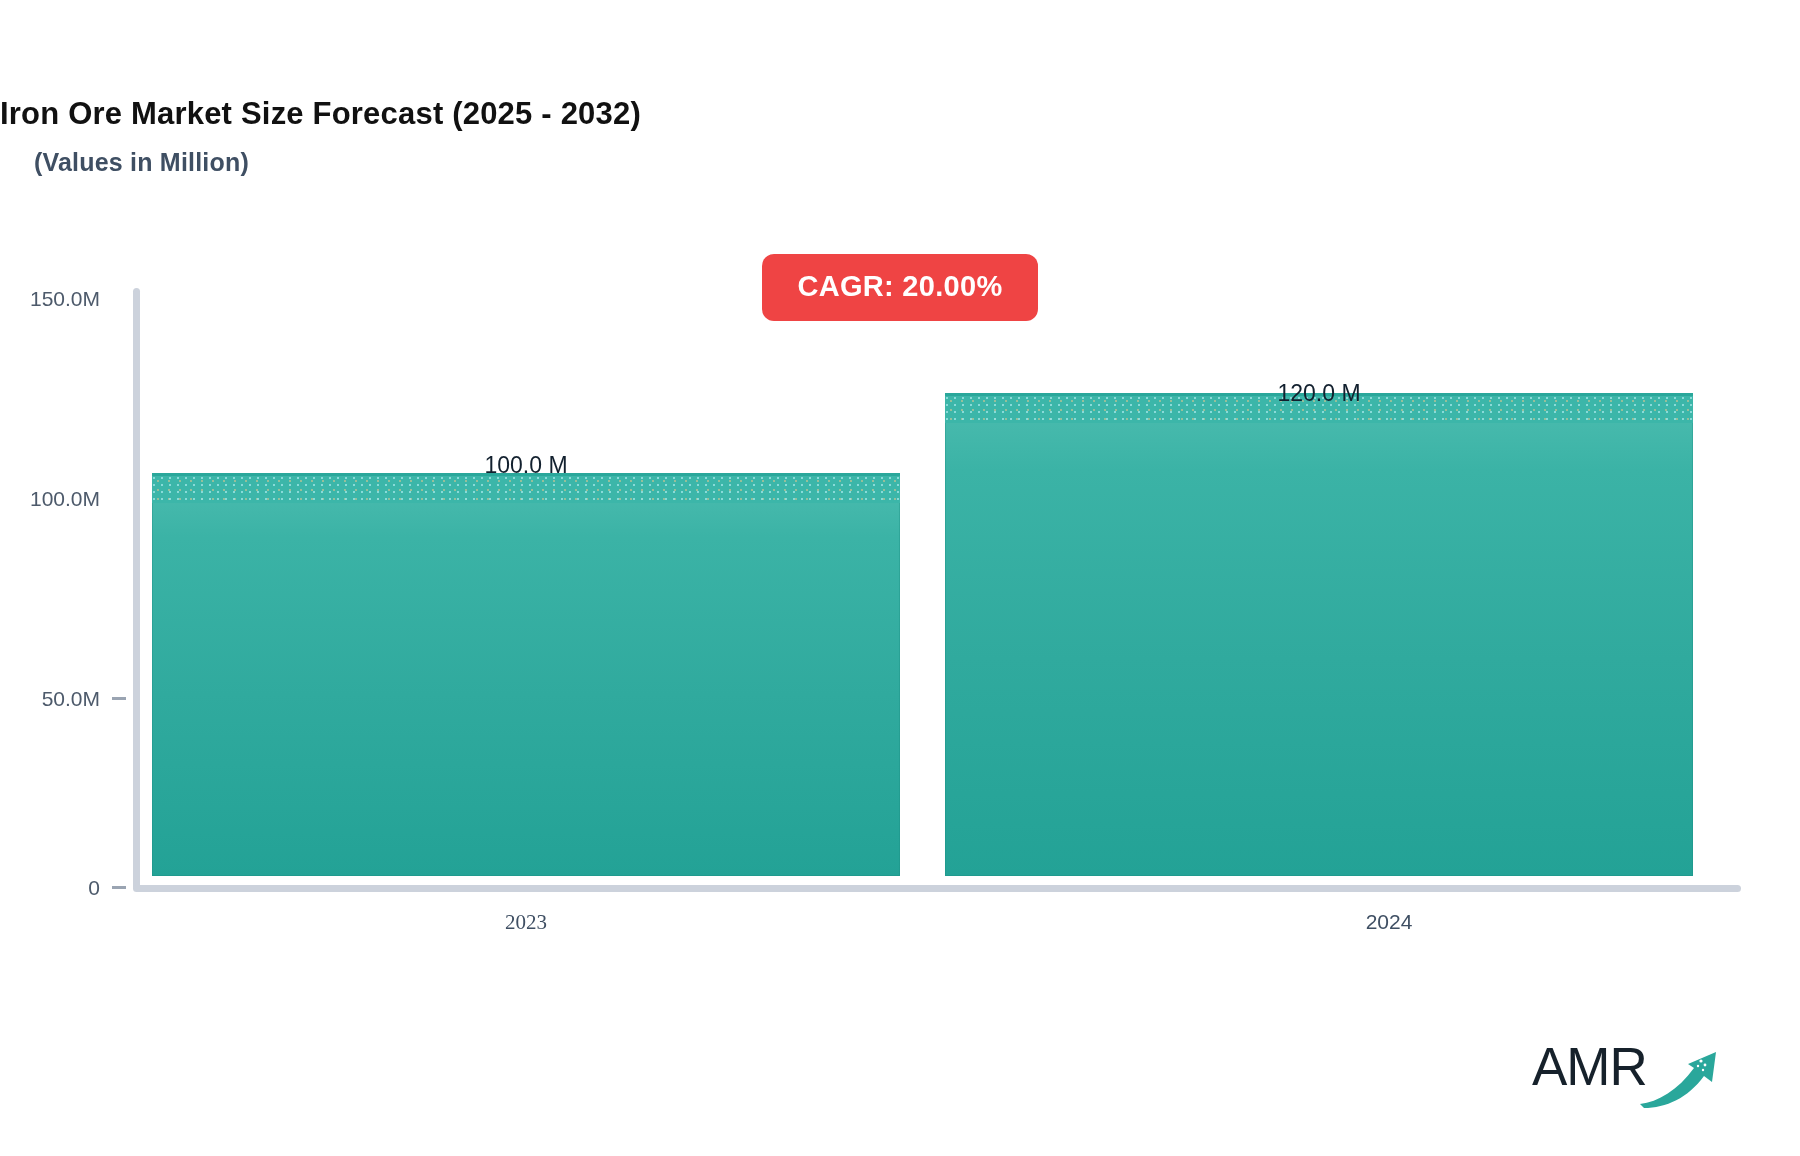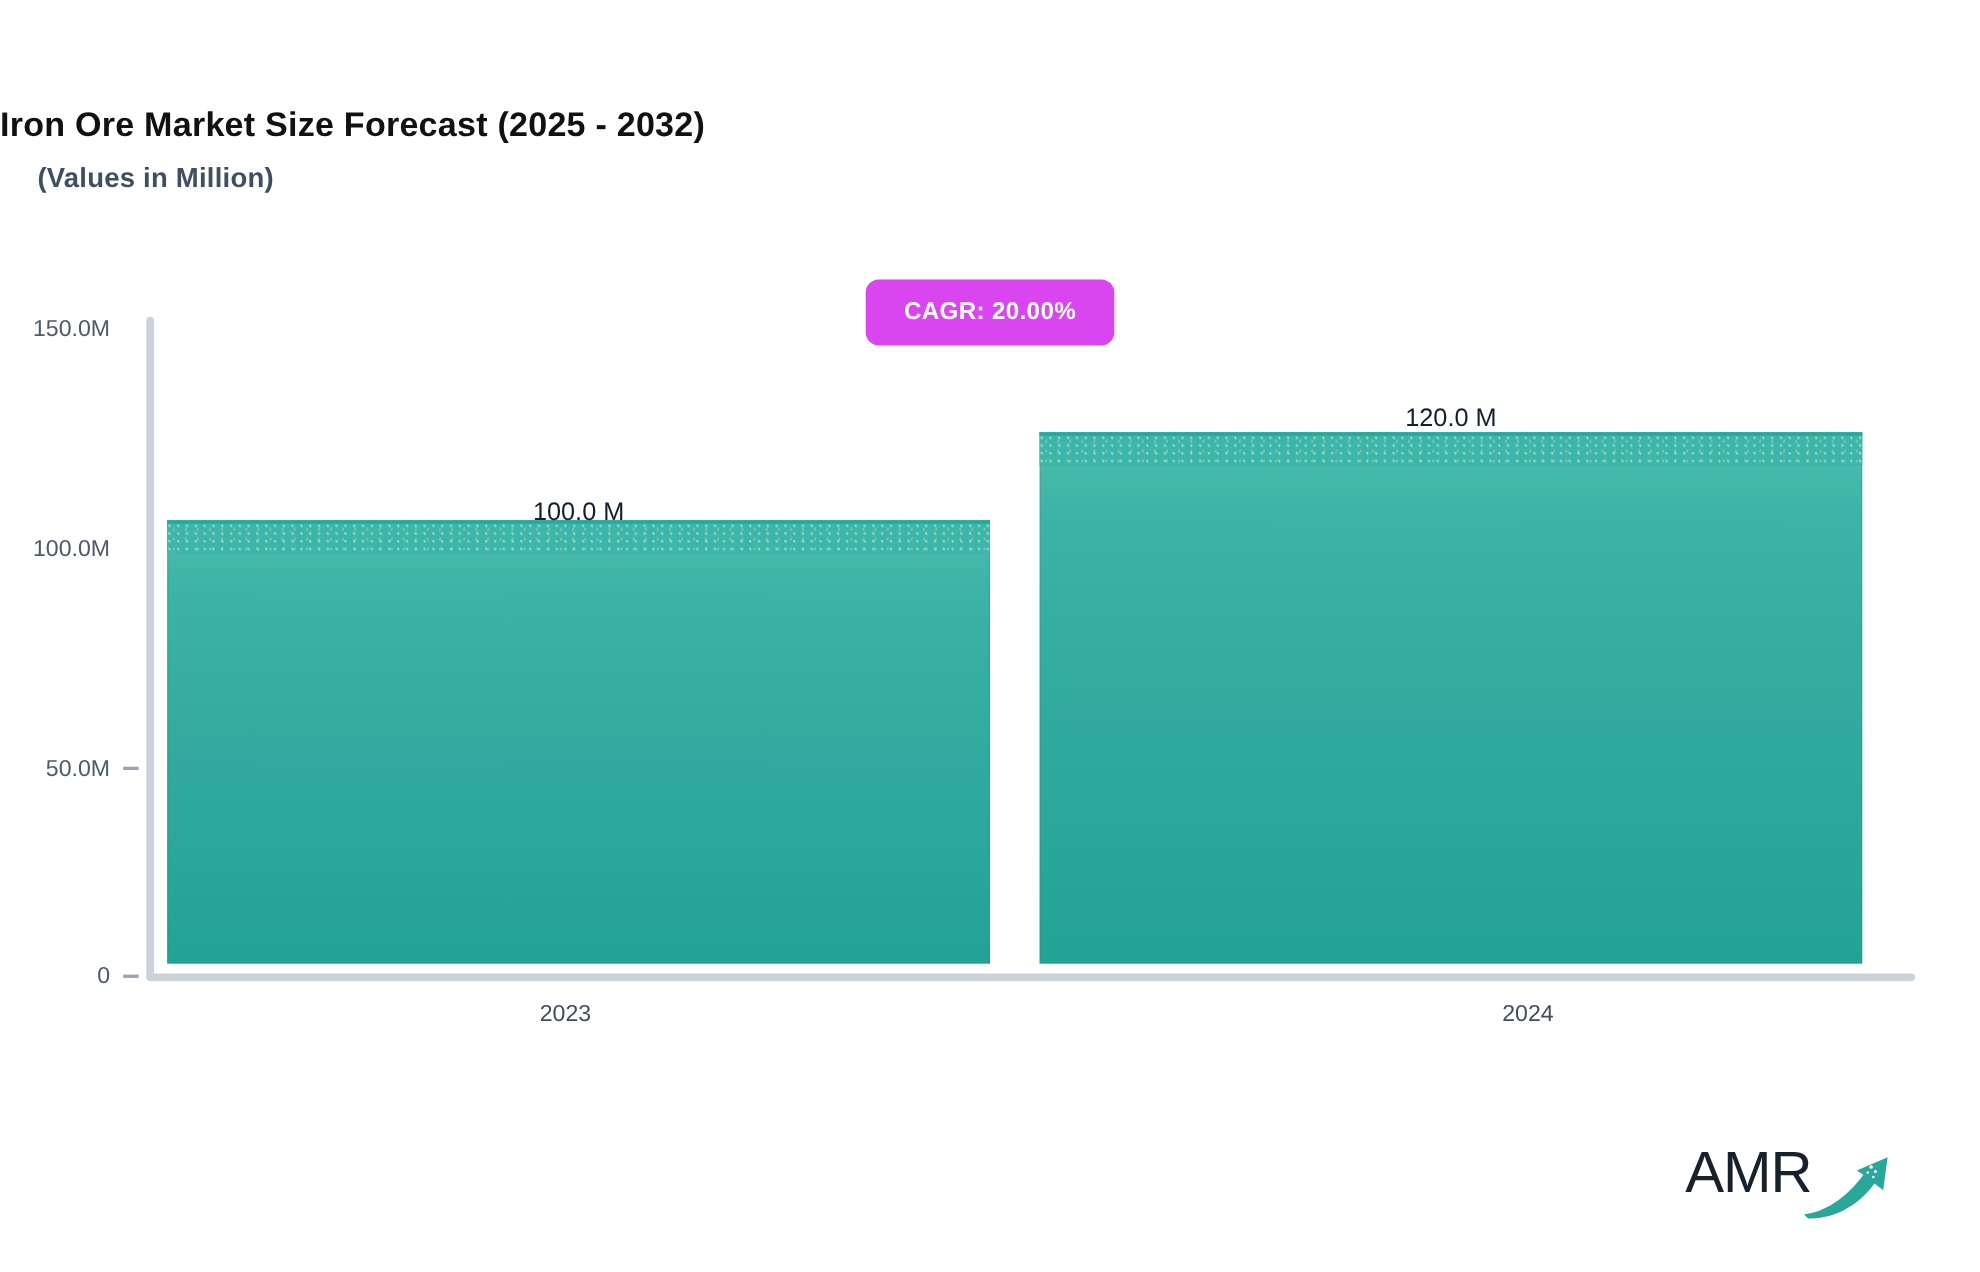--- a/index.html
+++ b/index.html
@@ -47,23 +47,23 @@
   
   .cagr-wrap {
     position: absolute;
     top: 254px;
     left: 0;
     width: 1800px;
     text-align: center;
   }
   .cagr-badge {
     display: inline-block;
-    background: #d946ef;
+    background: #ef4444;
     color: #ffffff;
-    font-size: 22px;
+    font-size: 29px;
     font-weight: bold;
     padding: 16px 35px 18px 35px;
     border-radius: 12px;
     letter-spacing: .3px;
   }
 
   
   .plot {
     position: absolute;
     left: 0;
@@ -195,26 +195,26 @@
     <div class="ytick" style="top:687px;">50.0M</div>
     <div class="ytick" style="top:876px;">0</div>
 
     <div class="ytick-dash" style="top:697px;"></div>
     <div class="ytick-dash" style="top:886px;"></div>
 
     <div class="bar" style="left:152px; width:748px; height:403px;">
       <div class="bar-speckle"></div>
     </div>
     <div class="bar-label" style="left:526px; top:452px;">100.0 M</div>
-    <div class="xtick" style="left:514px;">2023</div>
+    <div class="xtick" style="left:526px;font-family:Liberation Serif, serif;">2023</div>
 
     <div class="bar" style="left:945px; width:748px; height:483px;">
       <div class="bar-speckle"></div>
     </div>
-    <div class="bar-label" style="left:1319px; top:366px;">120.0 M</div>
+    <div class="bar-label" style="left:1319px; top:380px;">120.0 M</div>
     <div class="xtick" style="left:1389px;">2024</div>
 
   </div>
 
   <div class="logo">
     <div class="logo-text">AMR</div>
     <svg class="logo-arrow" viewBox="0 0 84 62">
       <path d="M2 58 C20 56 40 44 56 22 L50 18 L78 6 L74 36 L66 30 C50 52 28 62 6 62 Z" fill="#2aa79b"></path>
       <circle cx="63" cy="15" r="1.6" fill="#ffffff"></circle>
       <circle cx="67" cy="19" r="1.4" fill="#ffffff"></circle>

